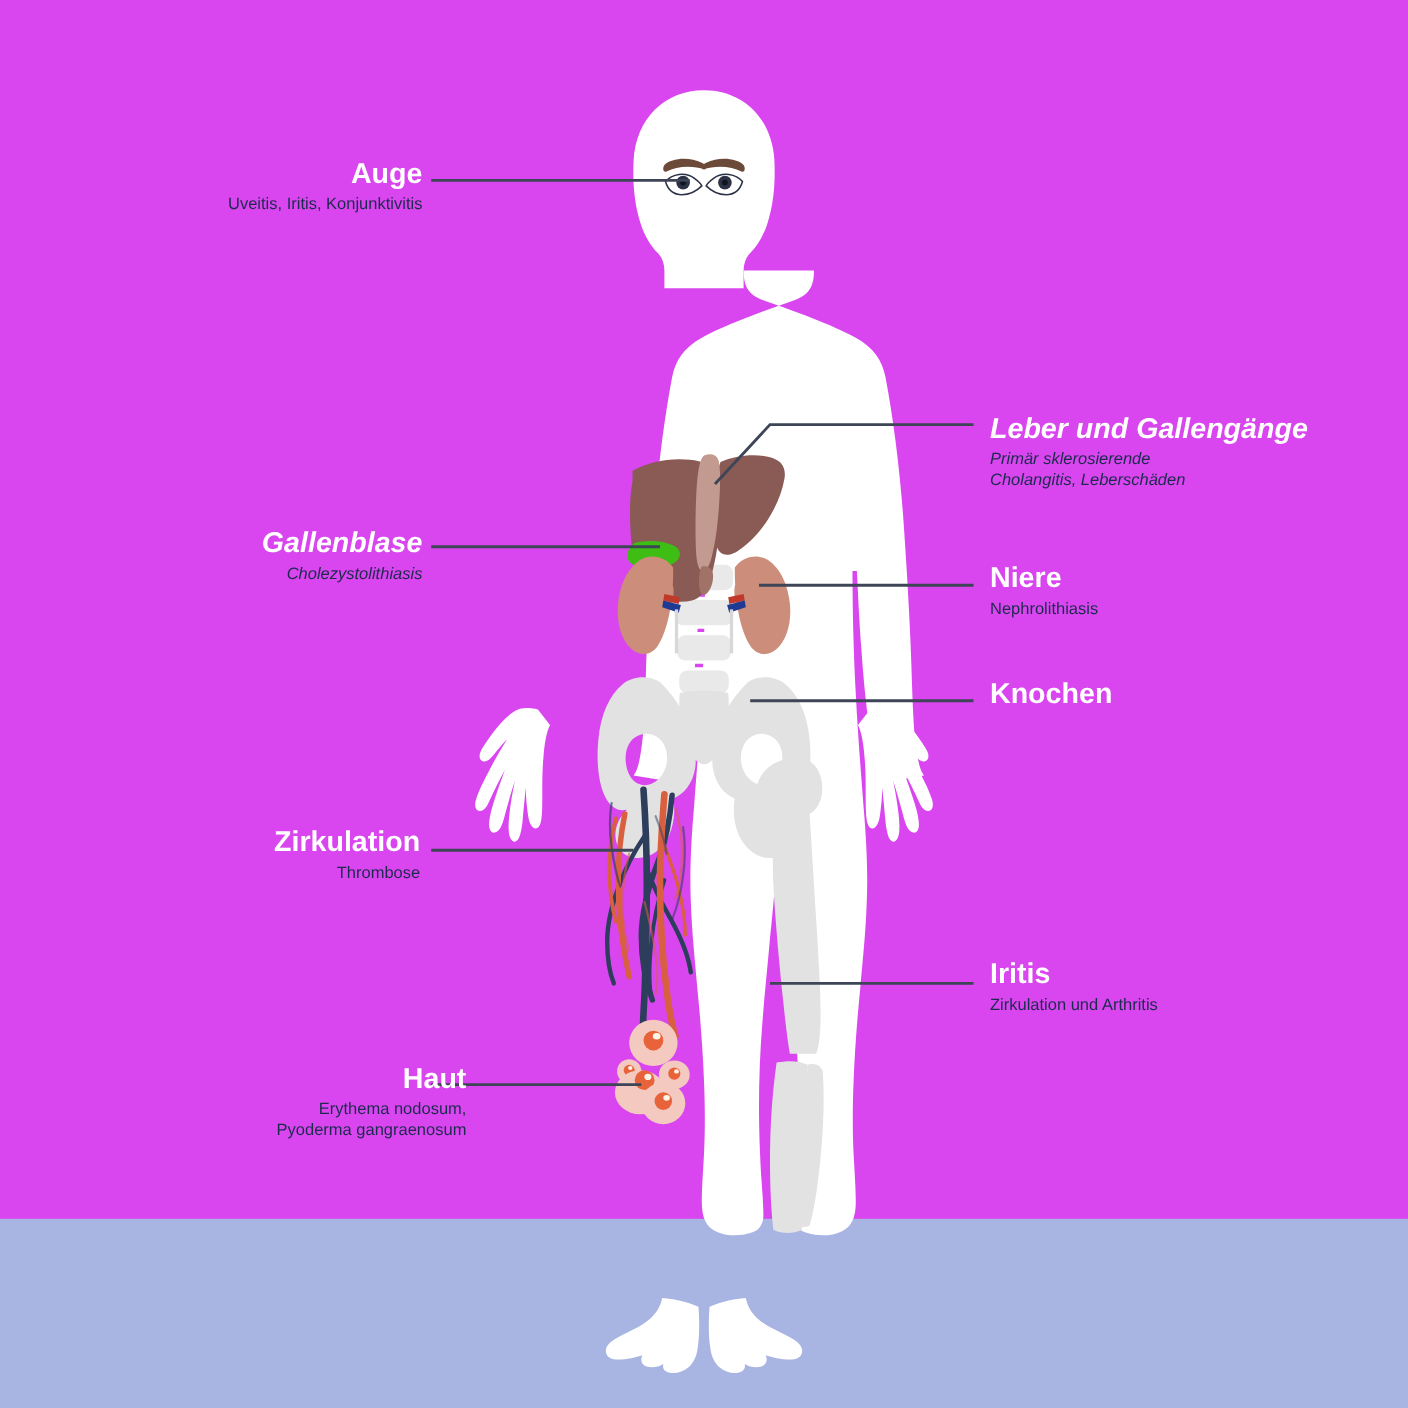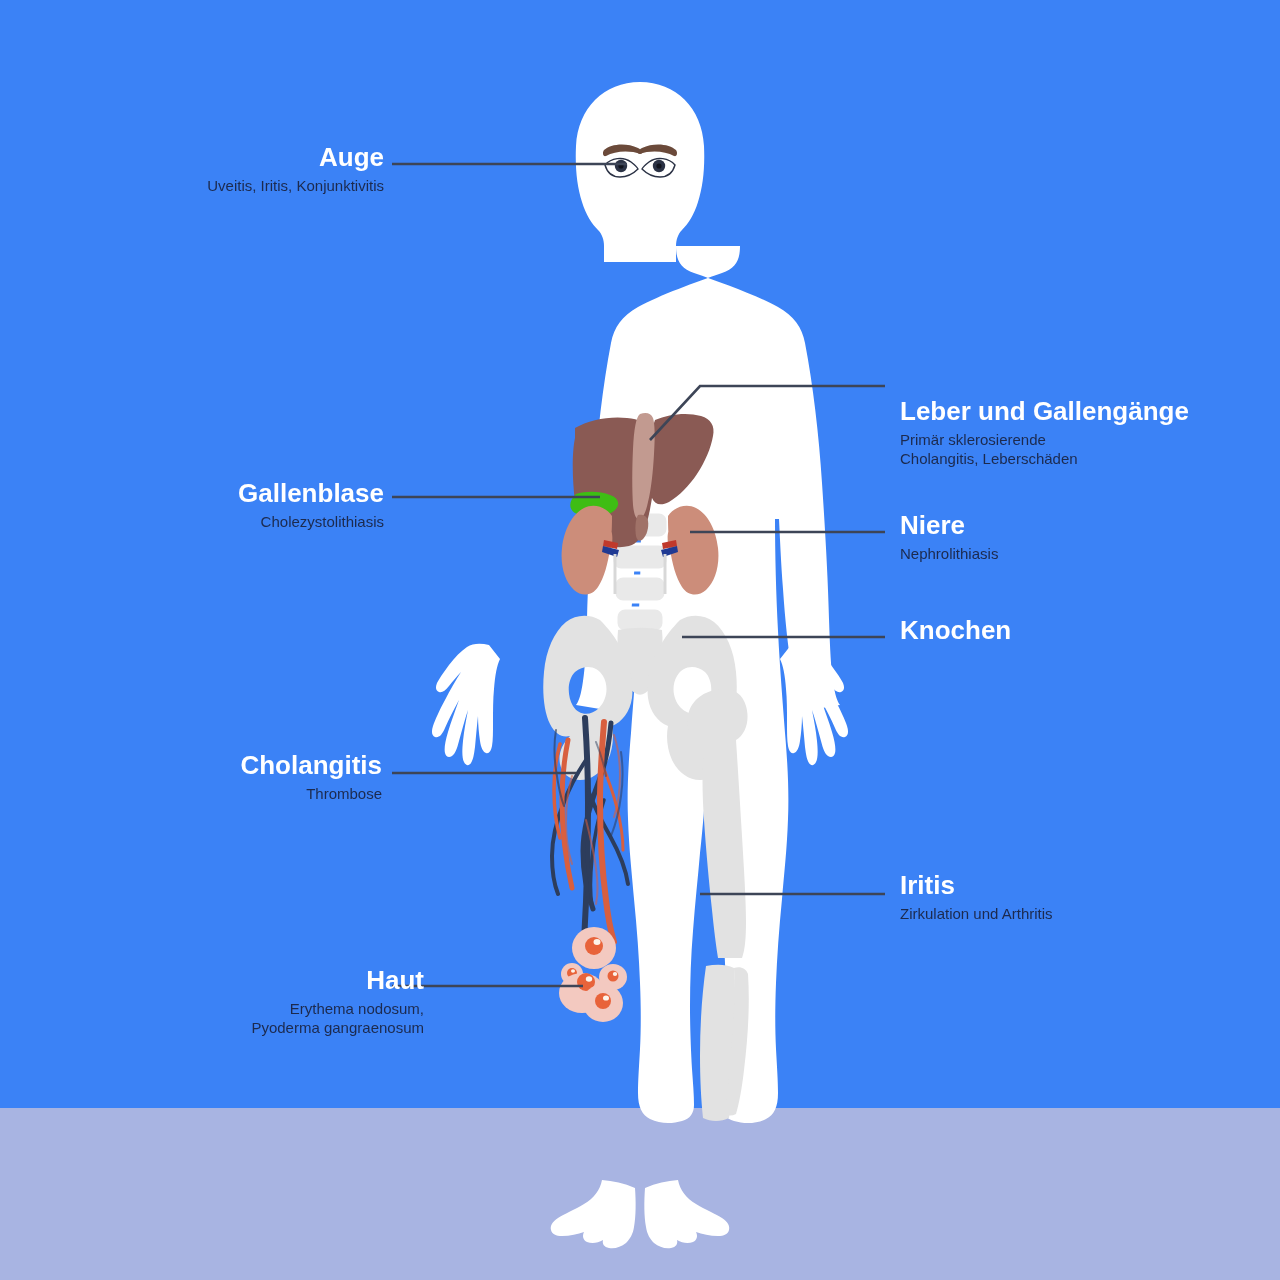--- a/index.html
+++ b/index.html
@@ -12,21 +12,21 @@
     height: 1280px;
     background: #a8b4e2;
     font-family: "Liberation Sans", sans-serif;
     overflow: hidden;
     position: relative;
   }
   #stage {
     position: relative;
     width: 1280px;
     height: 1108px;
-    background: #3b82f6;
+    background: #d946ef;
   }
   #figure-svg {
     position: absolute;
     left: 0;
     top: 0;
     width: 1280px;
     height: 1280px;
   }
   .callout {
     position: absolute;
@@ -48,24 +48,24 @@
   .callout.right .title,
   .callout.right .subtitle {
     text-align: left;
   }
   .callout.left .title,
   .callout.left .subtitle {
     text-align: right;
   }
   
   #cal-auge       { left: 0px;    top: 142px;  width: 384px; }
-  #cal-gallen     { left: 0px;    top: 478px;  width: 384px; }
+  #cal-gallen     { left: 0px;    top: 478px;  width: 384px; font-style: italic; }
   #cal-zirk       { left: 0px;    top: 750px;  width: 382px; }
   #cal-haut       { left: 0px;    top: 965px;  width: 384px; padding-left: 40px; }
-  #cal-leber      { left: 900px;  top: 396px;  width: 370px; }
+  #cal-leber      { left: 900px;  top: 374px;  width: 370px; font-style: italic; }
   #cal-niere      { left: 900px;  top: 510px;  width: 340px; }
   #cal-knochen    { left: 900px;  top: 615px;  width: 340px; }
   #cal-gelenke    { left: 900px;  top: 870px;  width: 340px; }
 </style>
 </head>
 <body>
 
 <div id="stage">
 
   <svg id="figure-svg" viewBox="0 0 1280 1280" xmlns="http://www.w3.org/2000/svg">
@@ -408,21 +408,21 @@
     <div class="title">Auge</div>
     <div class="subtitle">Uveitis, Iritis, Konjunktivitis</div>
   </div>
 
   <div class="callout left" id="cal-gallen">
     <div class="title">Gallenblase</div>
     <div class="subtitle">Cholezystolithiasis</div>
   </div>
 
   <div class="callout left" id="cal-zirk">
-    <div class="title">Cholangitis</div>
+    <div class="title">Zirkulation</div>
     <div class="subtitle">Thrombose</div>
   </div>
 
   <div class="callout left" id="cal-haut">
     <div class="title">Haut</div>
     <div class="subtitle">Erythema nodosum,
 Pyoderma gangraenosum</div>
   </div>
 
   <div class="callout right" id="cal-leber">

